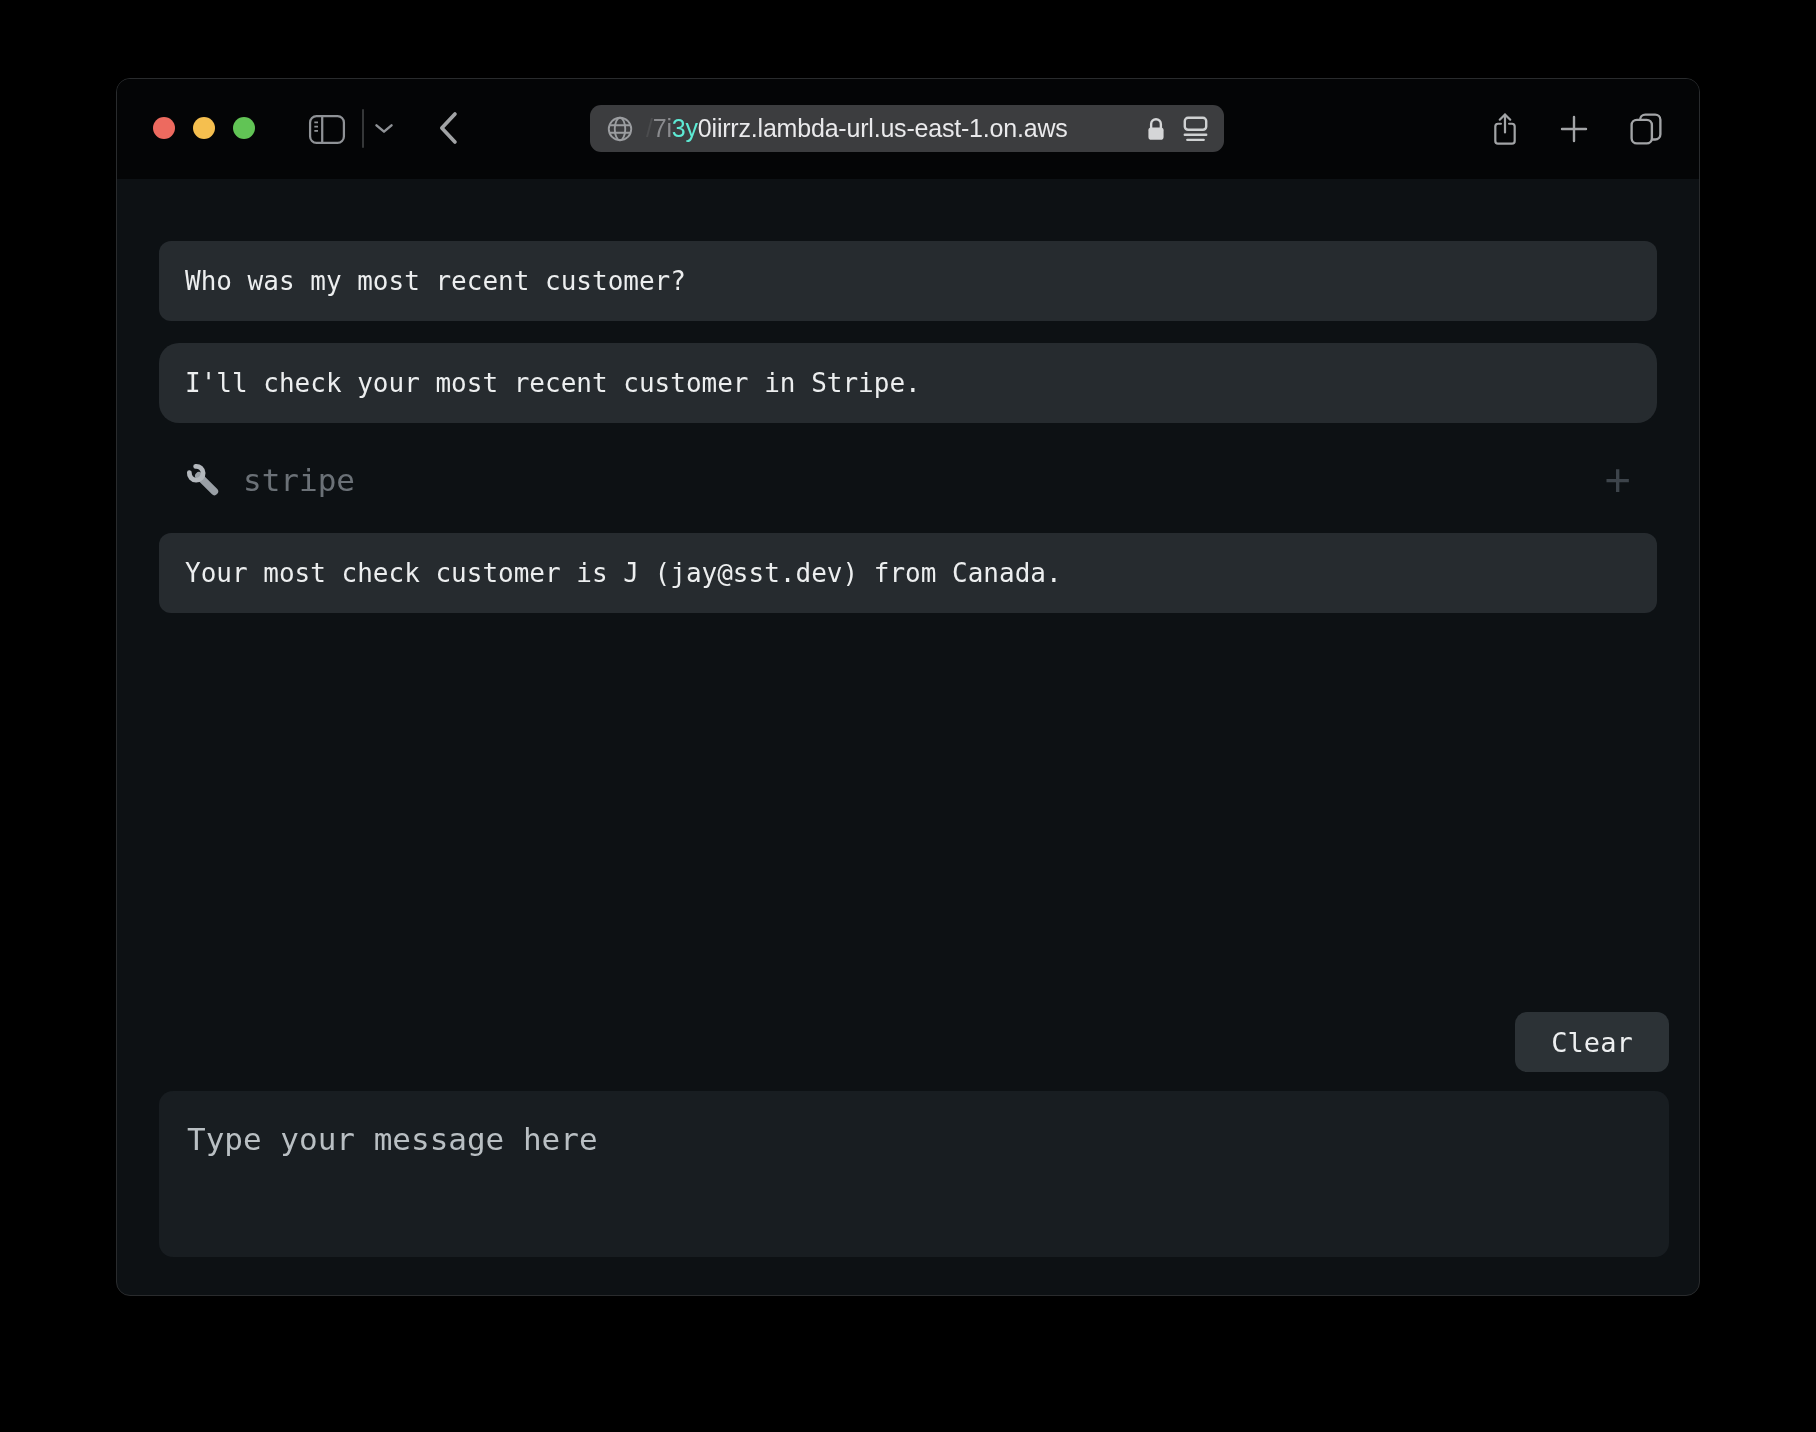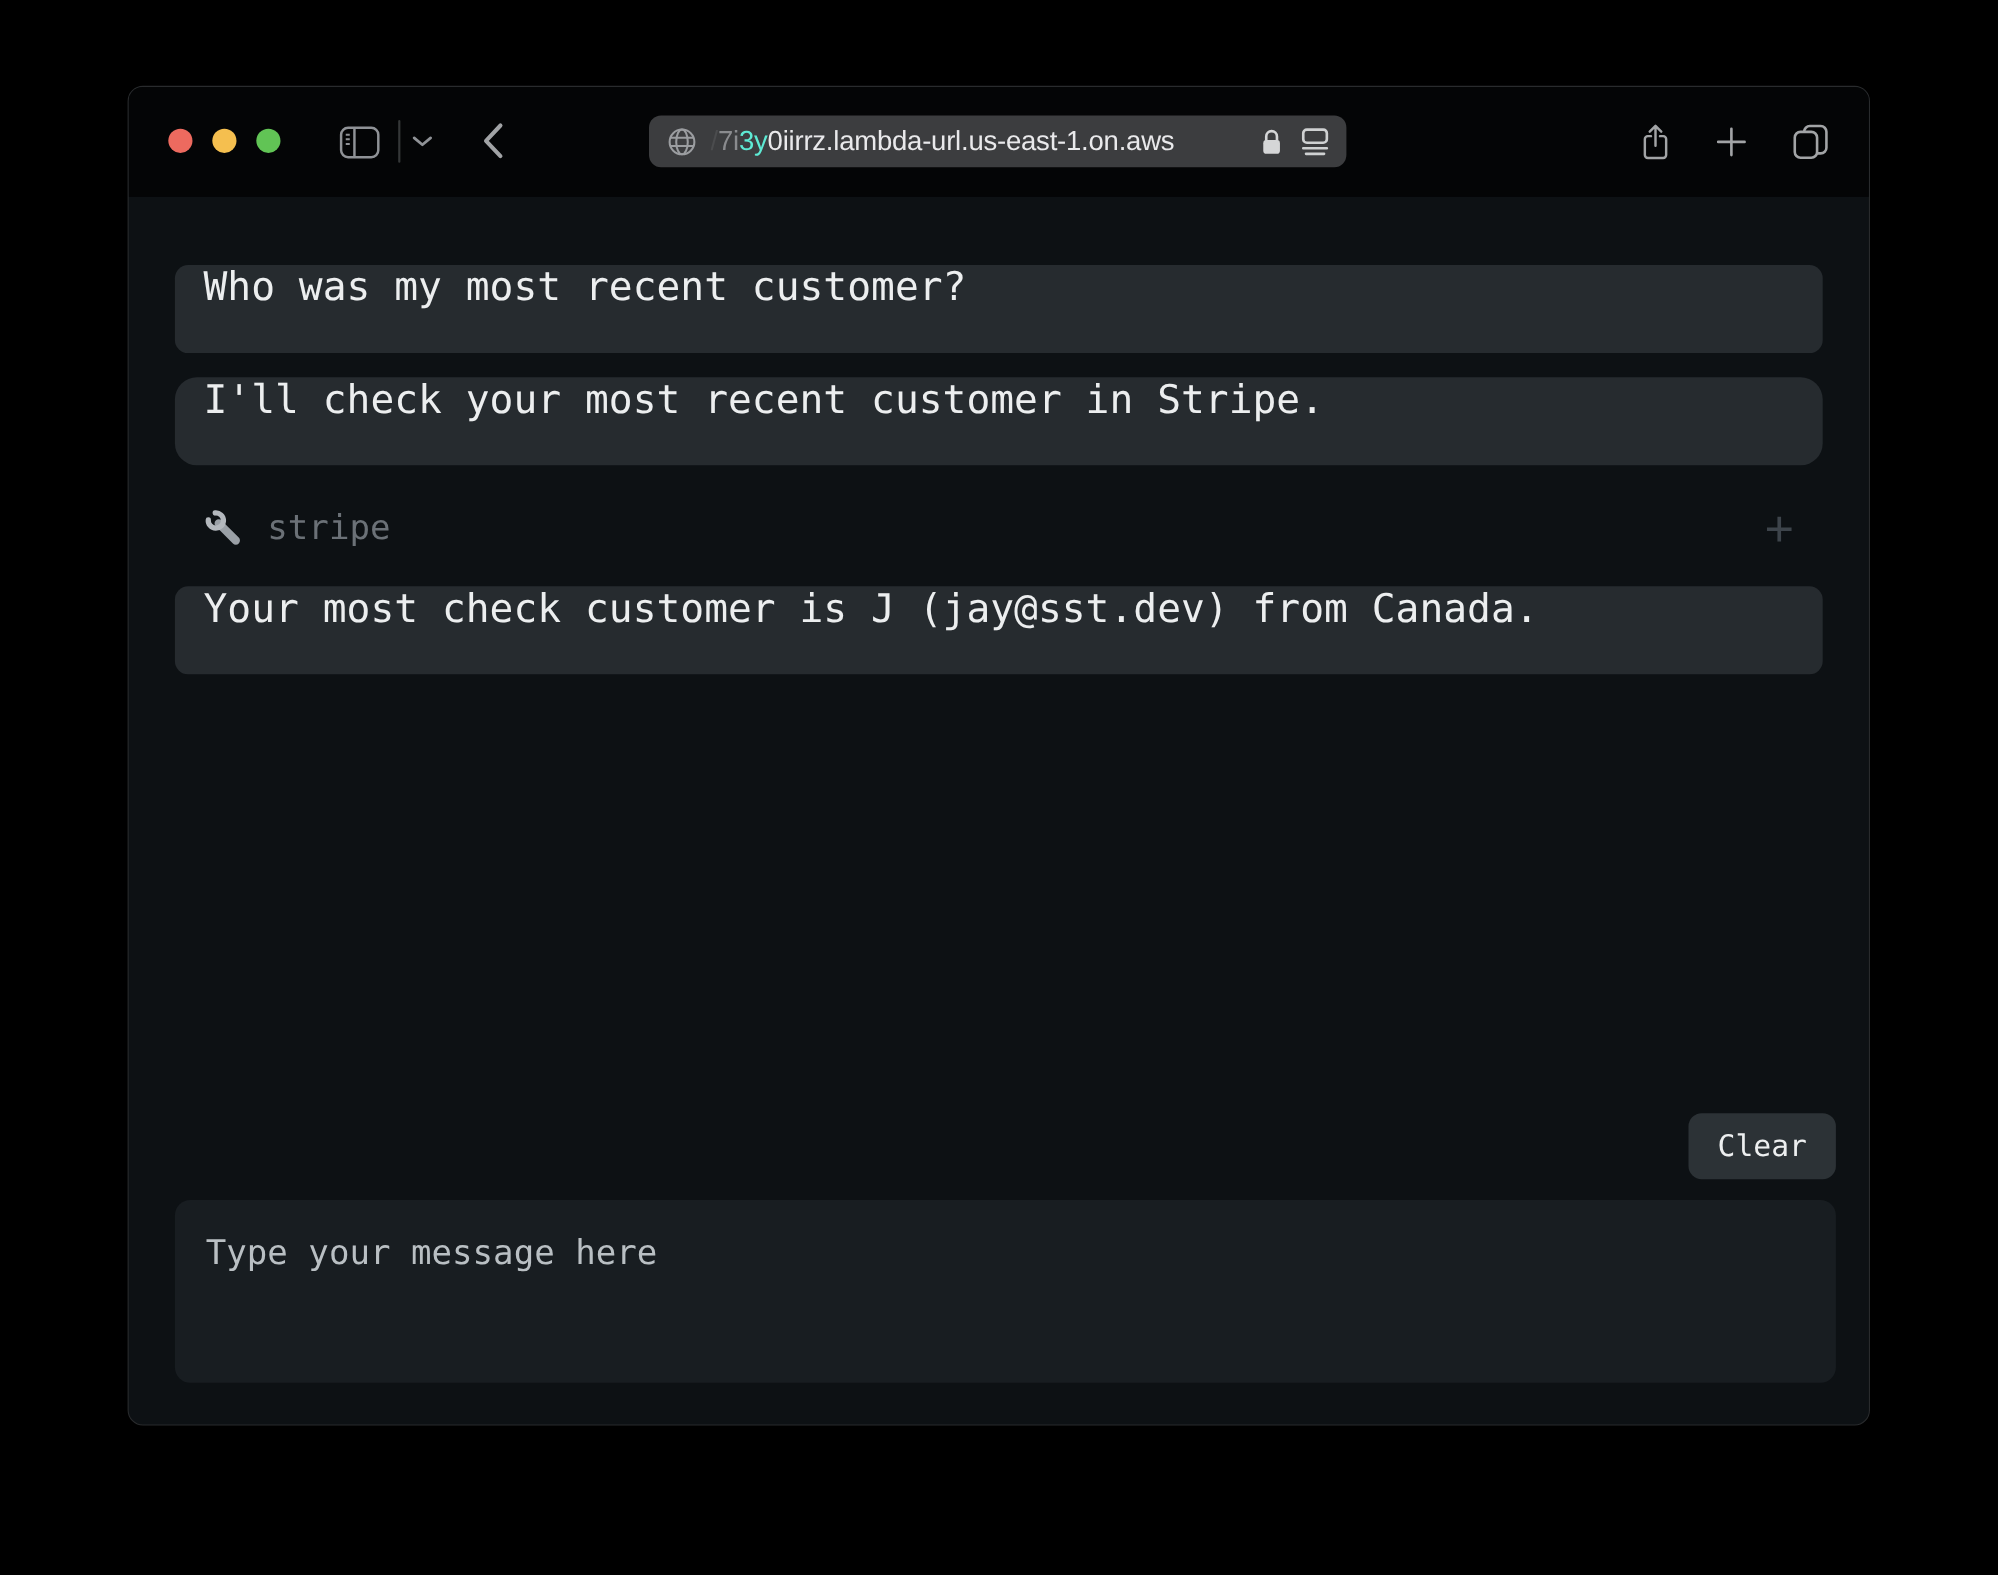--- a/index.html
+++ b/index.html
@@ -47,32 +47,32 @@
     padding:0 13px 0 15px;gap:11px;border:none;}
   .url-text{font-size:25px;letter-spacing:-0.2px;white-space:nowrap;overflow:hidden;}
   .u0{color:#4b4c4e;} .u1{color:#8a8b8e;} .u2{color:#5eead4;margin-top:32px;} .u3{color:var(--url-text);}
   .lock-wrap{margin-left:auto;display:flex;align-items:center;}
   .pill-icon{display:flex;align-items:center;}
 
   .tb-right{position:absolute;right:36px;top:30px;height:40px;display:flex;gap:39px;align-items:center;}
 
   
   .content{flex:1;position:relative;padding:0 42px;}
-  .msg{height:80px;border-radius:12px;background:var(--card-bg);display:flex;align-items:flex-start;
-    padding:0 26px;font-size:36px;color:var(--message-text);white-space:nowrap;overflow:hidden;}
+  .msg{height:80px;border-radius:12px;background:var(--card-bg);display:flex;align-items:center;
+    padding:0 26px;font-size:26px;color:var(--message-text);white-space:nowrap;overflow:hidden;}
   .msg-1{margin-top:62px;}
   .msg-2{margin-top:22px;border-radius:20px;}
   .msg-3{margin-top:22px;}
 
   .tool-row{margin-top:26px;height:62px;display:flex;align-items:center;padding:0 26px;}
   .tool-name{margin-left:22px;font-size:31px;color:var(--tool-text);}
   .tool-expand{margin-left:auto;background:none;border:none;color:var(--tool-plus);
     font-family:"Liberation Sans",sans-serif;font-weight:300;font-size:46px;line-height:46px;cursor:pointer;}
 
-  .clear-btn{position:absolute;top:833px;right:30px;width:134px;height:60px;border-radius:12px;
+  .clear-btn{position:absolute;top:833px;right:30px;width:154px;height:60px;border-radius:12px;
     background:var(--clear-bg);color:var(--clear-text);border:none;font-size:27px;
     display:flex;align-items:center;justify-content:center;cursor:pointer;}
 
   .composer{position:absolute;left:42px;right:30px;bottom:38px;height:166px;
     background:var(--input-bg);border:none;border-radius:14px;resize:none;outline:none;
     padding:30px 28px;font-size:31px;color:#e8eaeb;}
   .composer::placeholder{color:var(--placeholder);opacity:1;}
 
   svg{display:block;}
 </style>

